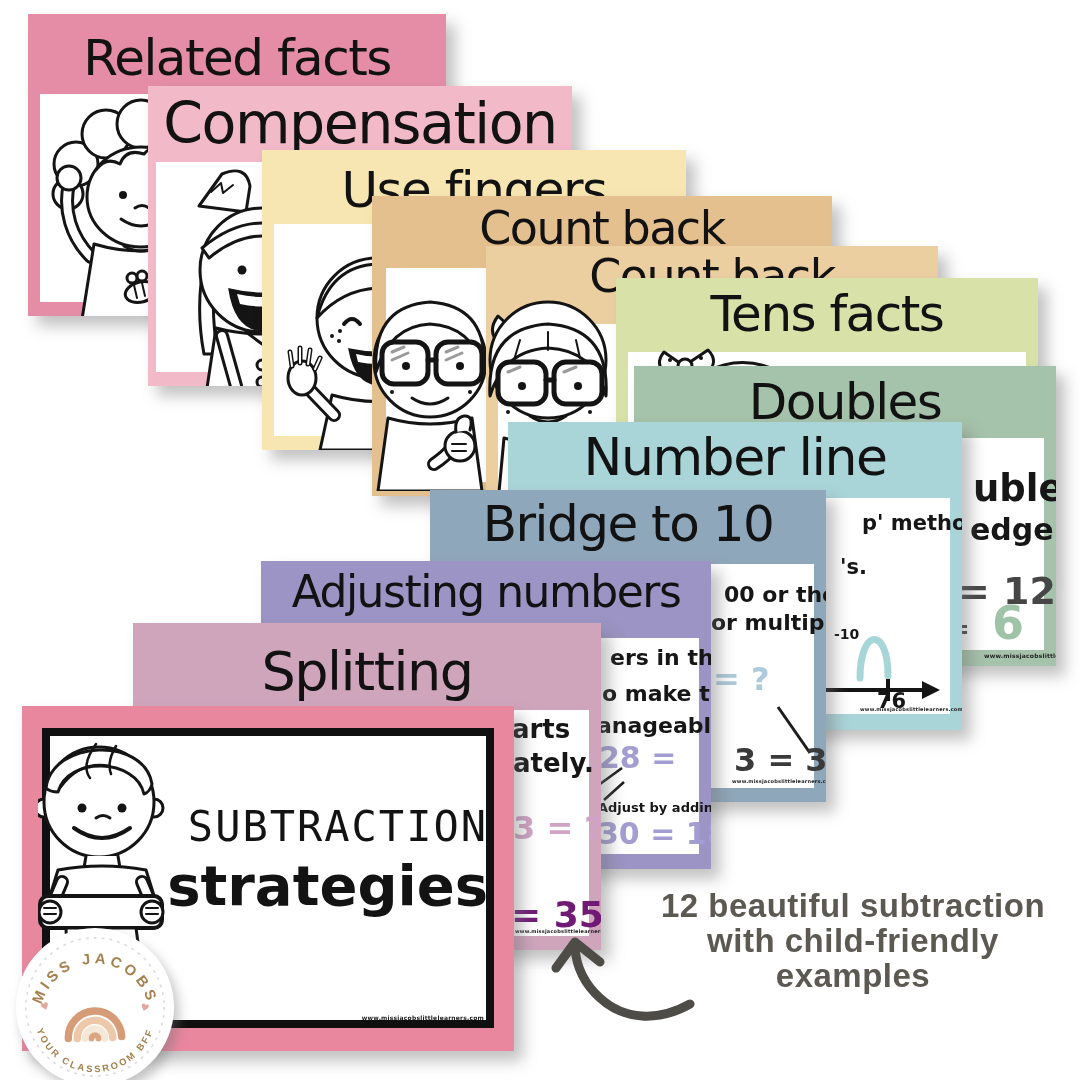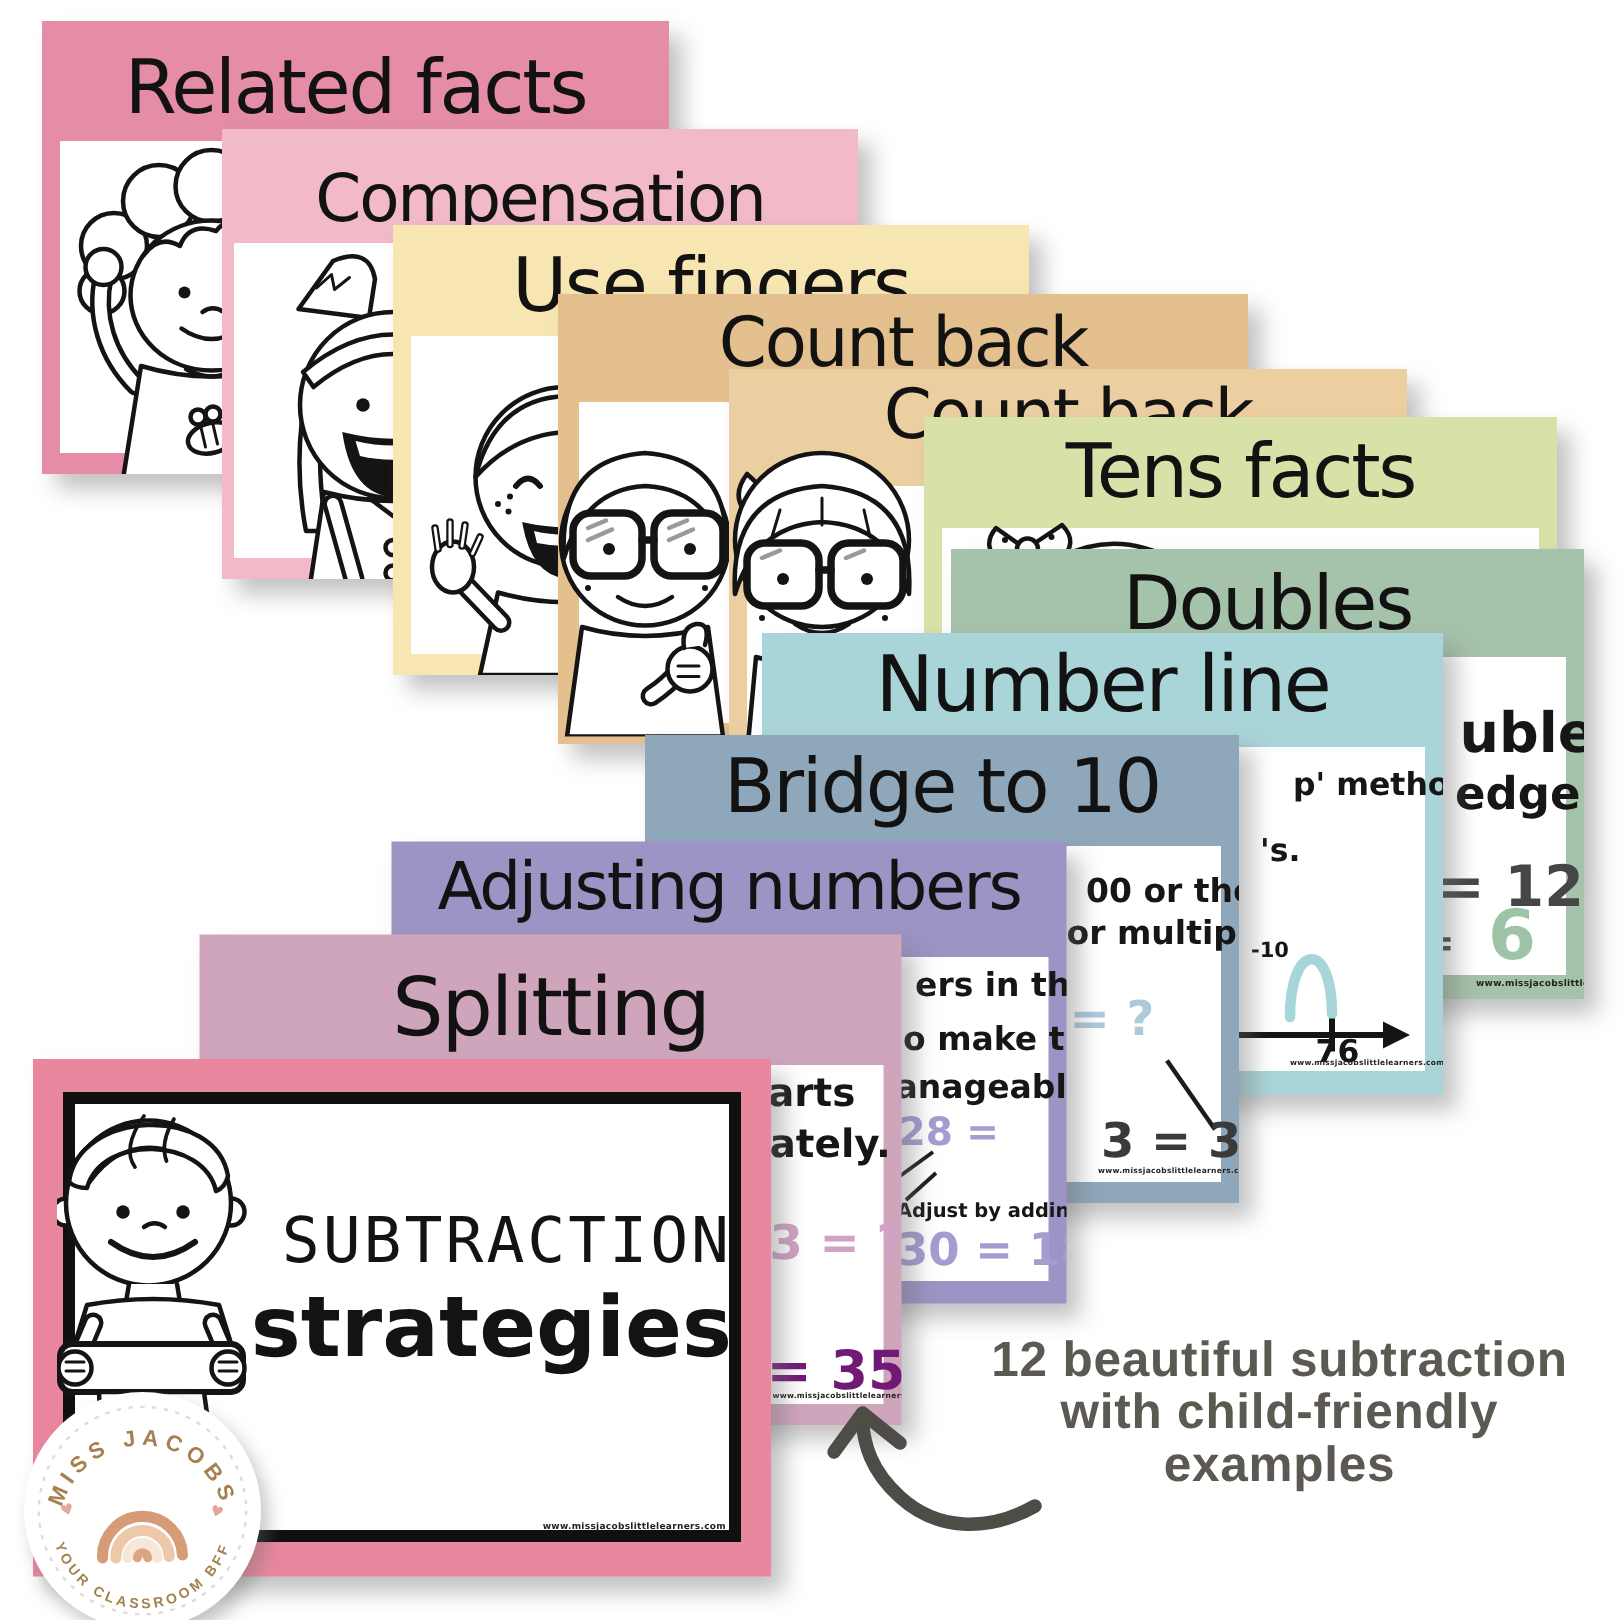--- a/index.html
+++ b/index.html
@@ -58,21 +58,21 @@
       <ellipse class="s" cx="105" cy="200" rx="16" ry="10" transform="rotate(-14 105 200)"></ellipse>
       <path class="nf" d="M 98,193 l 3,13 M 106,191 l 3,13" style="stroke-width:2"></path>
       <circle class="s" cx="96" cy="186" r="5"></circle>
         <circle class="s" cx="106" cy="184" r="5"></circle>
       <path class="nf" d="M 52,228 l 12,7 12,-7 12,7 12,-7 12,7 12,-7 12,7" style="stroke-width:2.5"></path>
     </svg>
   </div>
 
   <div class="poster" style="left: 148px; top: 86px; width: 424px; height: 300px; z-index: 2; background: rgb(242, 185, 200);">
     <div class="pcard" style="left:8px;top:76px;right:12px;bottom:14px"></div>
-    <div class="ptitle" style="top:24px;font-size:44px">Compensation</div>
+    <div class="ptitle" style="top:8px;font-size:57px">Compensation</div>
     <svg class="kid" style="left:6px;top:72px" width="215" height="230" viewBox="0 0 215 230">
       <path class="s" d="M 45,48 L 68,16 Q 92,6 96,28 L 92,54 Z"></path>
       <path class="s" d="M 171,48 L 148,16 Q 124,6 120,28 L 124,54 Z"></path>
       <path class="nf" d="M 57,34 l 10,-9 2,10 10,-8" style="stroke-width:2"></path>
       <path class="nf" d="M 159,34 l -10,-9 -2,10 -10,-8" style="stroke-width:2"></path>
       <path class="s" d="M 52,95 C 44,130 44,165 50,196 L 64,196 C 58,164 58,130 64,100 Z"></path>
       <circle class="s" cx="108" cy="112" r="62"></circle>
       <path class="s" d="M 48,90 Q 108,40 168,90 L 161,100 Q 108,56 55,100 Z"></path>
       <circle class="blk" cx="88" cy="112" r="4.5"></circle>
         <circle class="blk" cx="130" cy="112" r="4.5"></circle>
@@ -224,21 +224,21 @@
     <span class="frag" style="left: 304px; top: 254px; font-size: 32px; font-weight: 800; color: rgb(58, 58, 58);">3 = 37</span>
     <span class="site" style="left:302px;top:288px;font-size:5px">www.missjacobslittlelearners.com</span>
   </div>
 
   <div class="poster" style="left: 261px; top: 561px; width: 450px; height: 308px; z-index: 10; background: rgb(155, 148, 196);">
     <div class="pcard" style="left:12px;top:77px;right:12px;bottom:15px"></div>
     <div class="ptitle" style="top:8px;font-size:44px">Adjusting numbers</div>
     <span class="frag" style="left:349px;top:85px;font-size:22px">ers in the</span>
     <span class="frag" style="left:341px;top:121px;font-size:22px">o make the</span>
     <span class="frag" style="left:336px;top:153px;font-size:22px">anageable.</span>
-    <span class="frag" style="left: 338px; top: 181px; font-size: 26px; font-weight: 800; color: rgb(163, 157, 209);">28 =</span>
+    <span class="frag" style="left: 338px; top: 181px; font-size: 30px; font-weight: 800; color: rgb(163, 157, 209);">28 =</span>
     <svg style="position:absolute;left:333px;top:205px" width="36" height="38" viewBox="0 0 36 38">
       <line x1="28" y1="2" x2="6" y2="18" stroke="#1c1c1c" stroke-width="2.5"></line>
       <line x1="30" y1="16" x2="10" y2="34" stroke="#1c1c1c" stroke-width="2.5"></line>
     </svg>
     <span class="frag" style="left:337px;top:240px;font-size:13px">Adjust by adding 2</span>
     <span class="frag" style="left: 337px; top: 257px; font-size: 30px; font-weight: 800; color: rgb(163, 157, 209);">30 = 18</span>
   </div>
 
   <div class="poster" style="left: 133px; top: 623px; width: 468px; height: 327px; z-index: 11; background: rgb(207, 165, 188);">
     <div class="pcard" style="left:12px;top:87px;right:12px;bottom:14px"></div>

